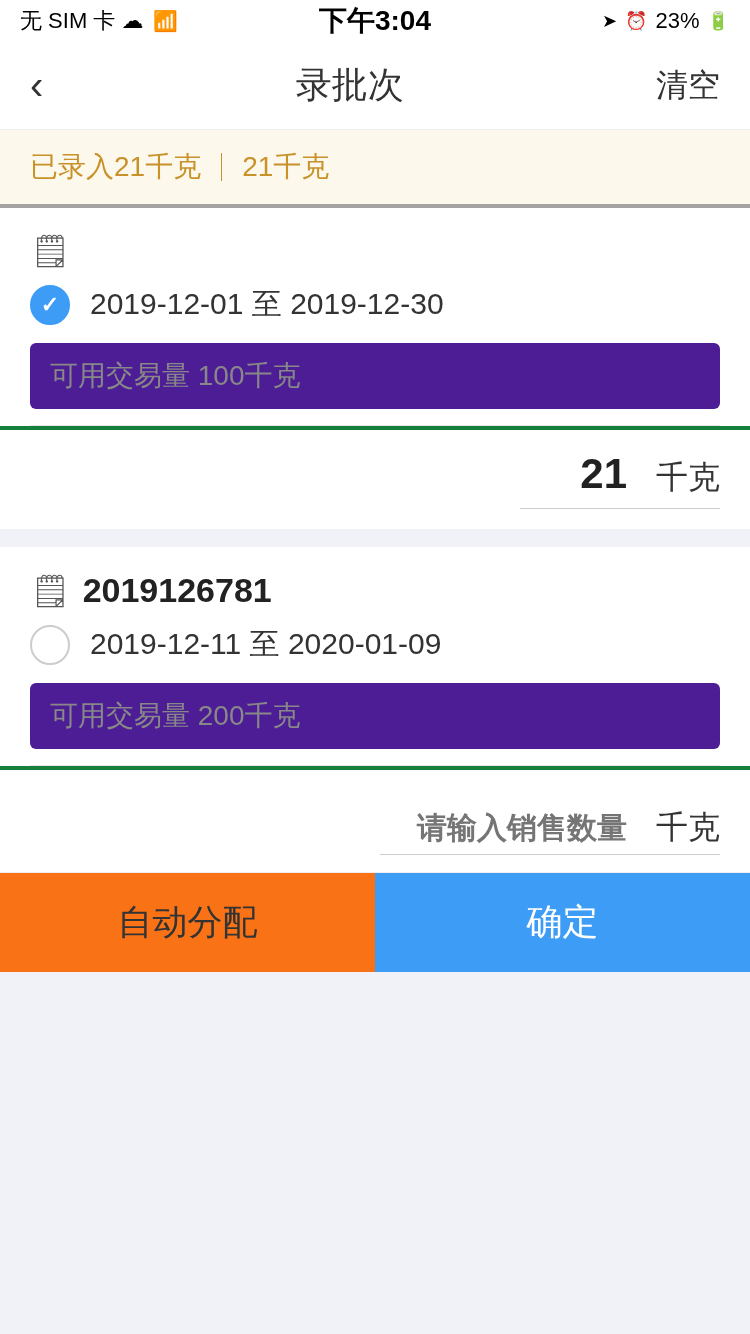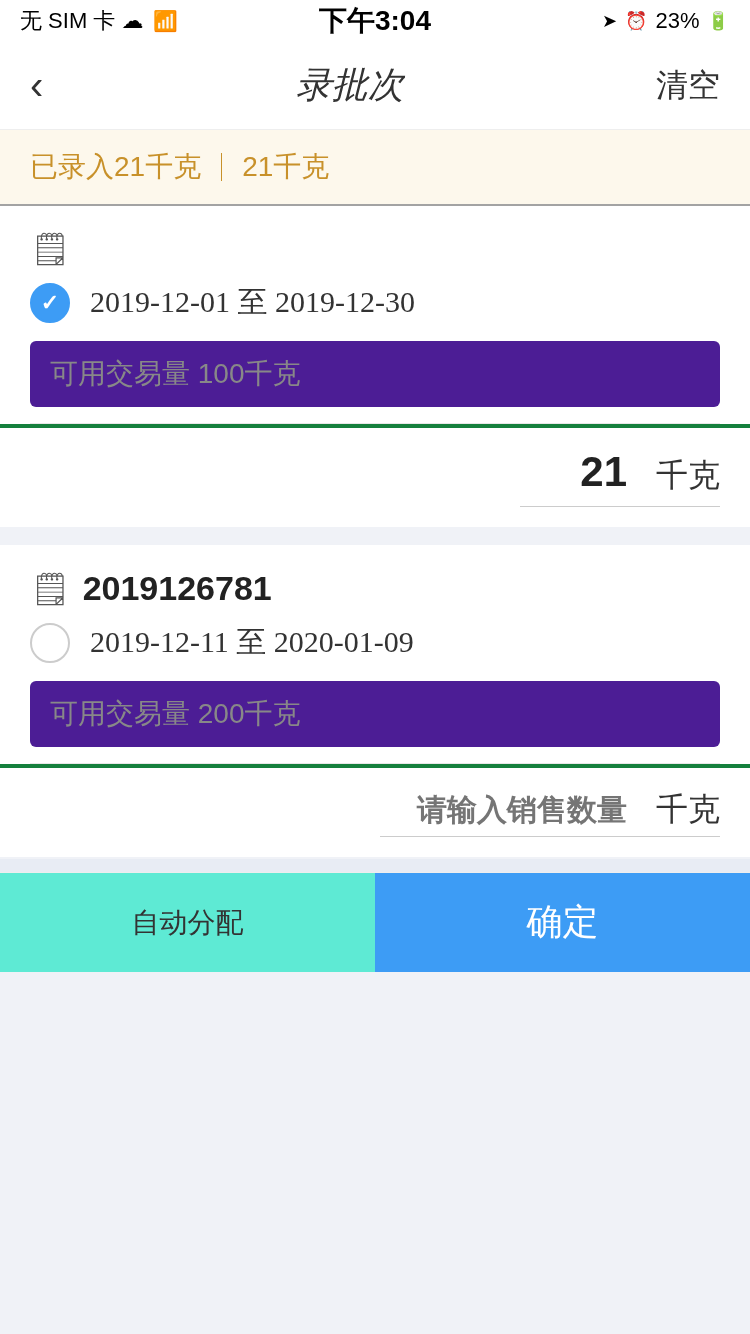--- a/index.html
+++ b/index.html
@@ -55,36 +55,35 @@
     }
     .nav-back {
       font-size: 40px;
       color: #333;
       cursor: pointer;
     }
     .nav-title {
       font-size: 36px;
       font-weight: 500;
       color: #333;
-      font-style: italic;
     }
     .nav-action {
       font-size: 32px;
       color: #333;
       cursor: pointer;
     }
 
     
     .info-banner {
       background: #fdf8ec;
       padding: 18px 30px;
       display: flex;
       align-items: center;
       gap: 20px;
-      border-bottom: 2px solid #a3a3a3;
+      border-bottom: 4px solid #a3a3a3;
     }
     .info-banner-item {
       font-size: 28px;
       color: #c8912a;
       font-weight: 500;
     }
     .info-banner-divider {
       width: 1px;
       height: 28px;
       background: #c8912a;
@@ -131,21 +130,20 @@
       border-color: #3d9cf5;
     }
     .radio-check {
       color: #fff;
       font-size: 22px;
       font-weight: bold;
     }
     .batch-date {
       font-size: 30px;
       color: #333;
-      font-family: Liberation Serif, serif;
     }
     .batch-qty-row {
       margin: 8px 30px 16px 30px;
       background: #4c1d95;
       border-radius: 6px;
       padding: 14px 20px;
     }
     .batch-qty-text {
       font-size: 28px;
       color: #888;
@@ -183,20 +181,21 @@
       margin-left: auto;
       margin-top: 4px;
     }
 
     
     .placeholder-input-wrap {
       display: flex;
       align-items: center;
       justify-content: center;
       gap: 16px;
+      margin-top: 16px;
     }
     .placeholder-unit {
       font-size: 32px;
       color: #333;
     }
 
     
     .section-sep {
       height: 16px;
       background: #f0f2f7;
@@ -220,23 +219,23 @@
       height: 100px;
       display: flex;
       align-items: stretch;
       border-top: 1px solid #eee;
     }
     .bottom-btn-left {
       flex: 1;
       display: flex;
       align-items: center;
       justify-content: center;
-      font-size: 28px;
-      color: #333;
-      background: #5eead4;
+      font-size: 35px;
+      color: #333;
+      background: #f97316;
       cursor: pointer;
       border: none;
       outline: none;
     }
     .bottom-btn-right {
       flex: 1;
       display: flex;
       align-items: center;
       justify-content: center;
       font-size: 36px;

